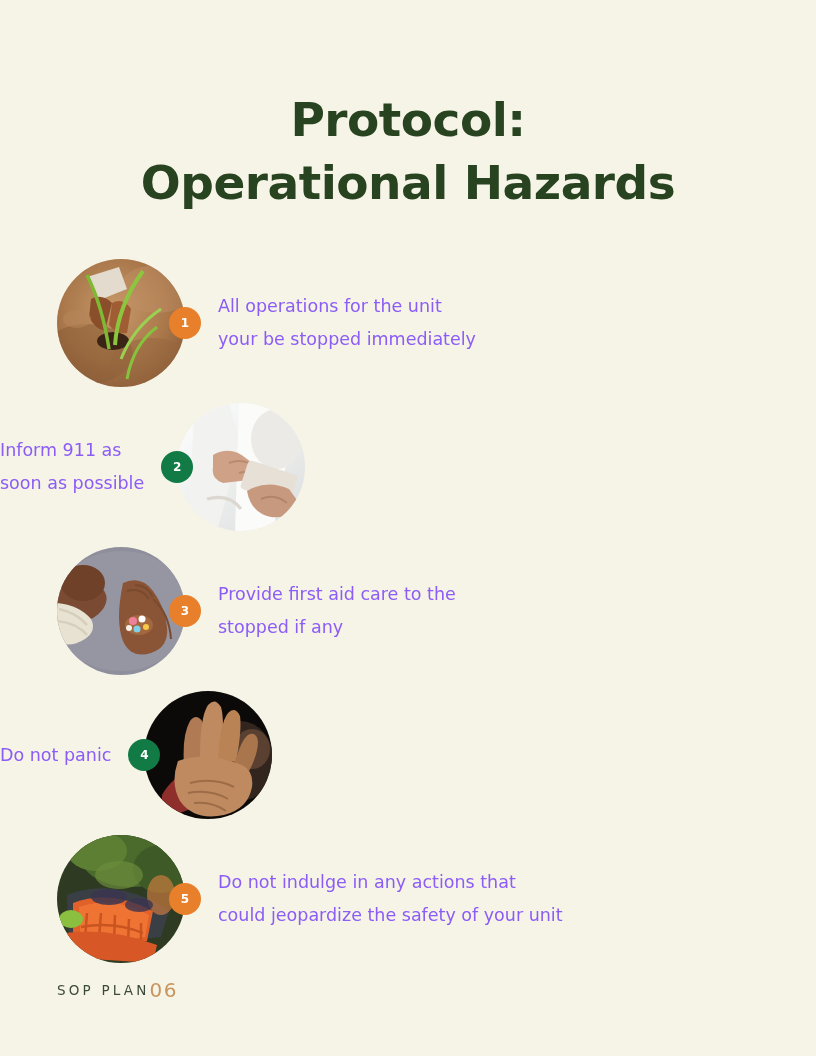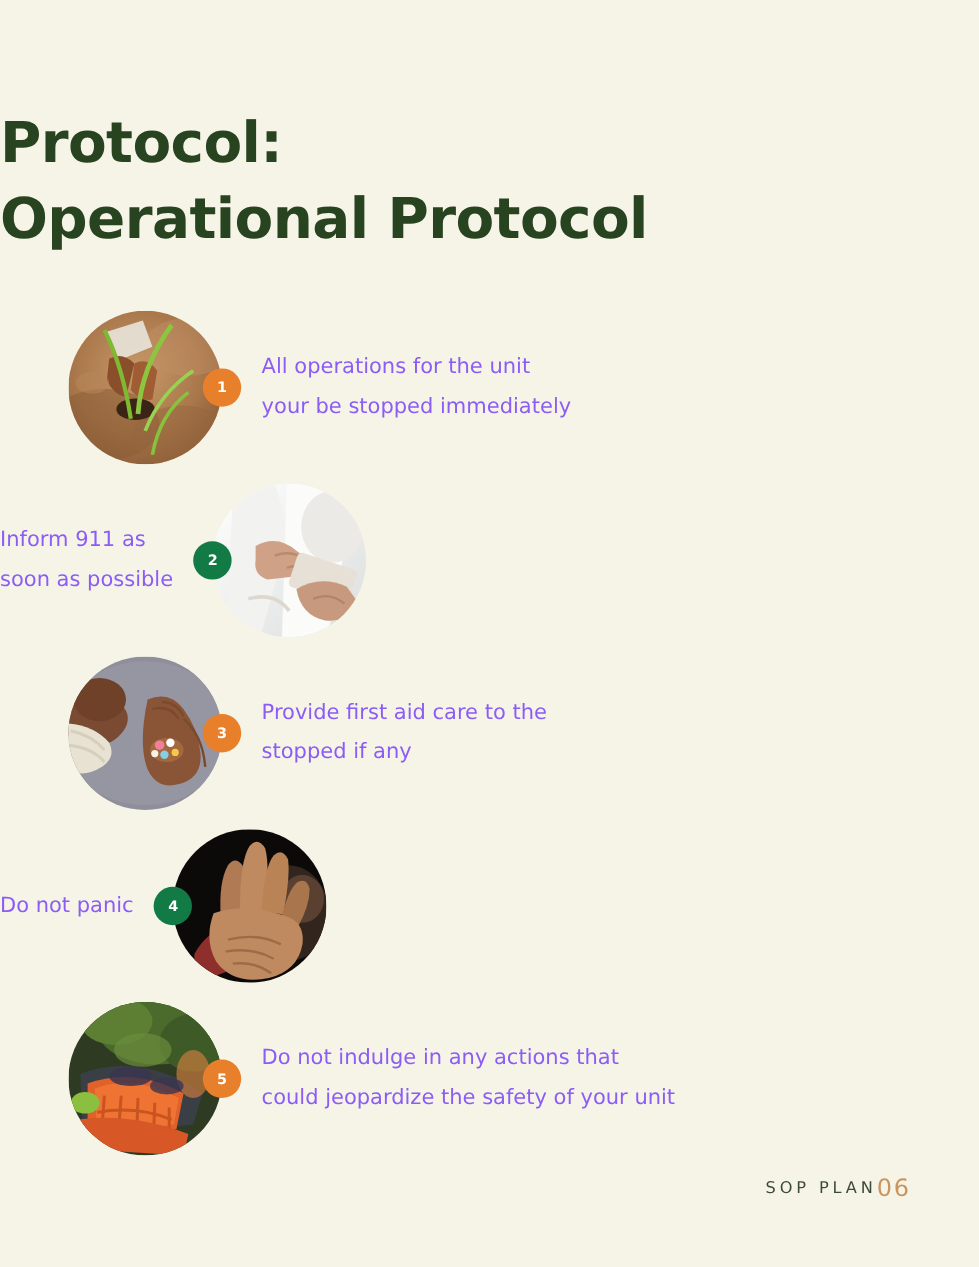--- a/index.html
+++ b/index.html
@@ -14,21 +14,21 @@
     overflow: hidden;
     position: relative;
   }
 
   
   .title-block {
     position: absolute;
     top: 88px;
     left: 0;
     width: 816px;
-    text-align: left;
+    text-align: center;
   }
   .title-line {
     color: #27431f;
     font-family: "DejaVu Sans", sans-serif;
     font-weight: bold;
     font-size: 47px;
     line-height: 63px;
     letter-spacing: -0.5px;
   }
   .title-line-2 {
@@ -109,41 +109,41 @@
   }
 
   
   .footer {
     position: absolute;
     left: 57px;
     right: 57px;
     top: 978px;
     display: flex;
     align-items: center;
-    justify-content: flex-end;
+    justify-content: flex-start;
   }
   .footer-label {
     color: #3b4a38;
     font-size: 13.5px;
     letter-spacing: 3.2px;
     font-family: "DejaVu Sans", sans-serif;
   }
   .footer-page {
     color: #c9955e;
     font-size: 20px;
     letter-spacing: 1.5px;
     font-family: "DejaVu Sans", sans-serif;
   }
 </style>
 </head>
 <body>
 
 <div class="title-block">
   <div class="title-line">Protocol:</div>
-  <div class="title-line title-line-2">Operational Protocol</div>
+  <div class="title-line title-line-2">Operational Hazards</div>
 </div>
 
 <div class="list">
 
   <div class="row left">
     <div class="thumb-wrap">
       <div class="thumb">
         <svg width="128" height="128" viewBox="0 0 128 128">
           <defs>
             <radialGradient id="soilG" cx="45%" cy="40%" r="75%">

